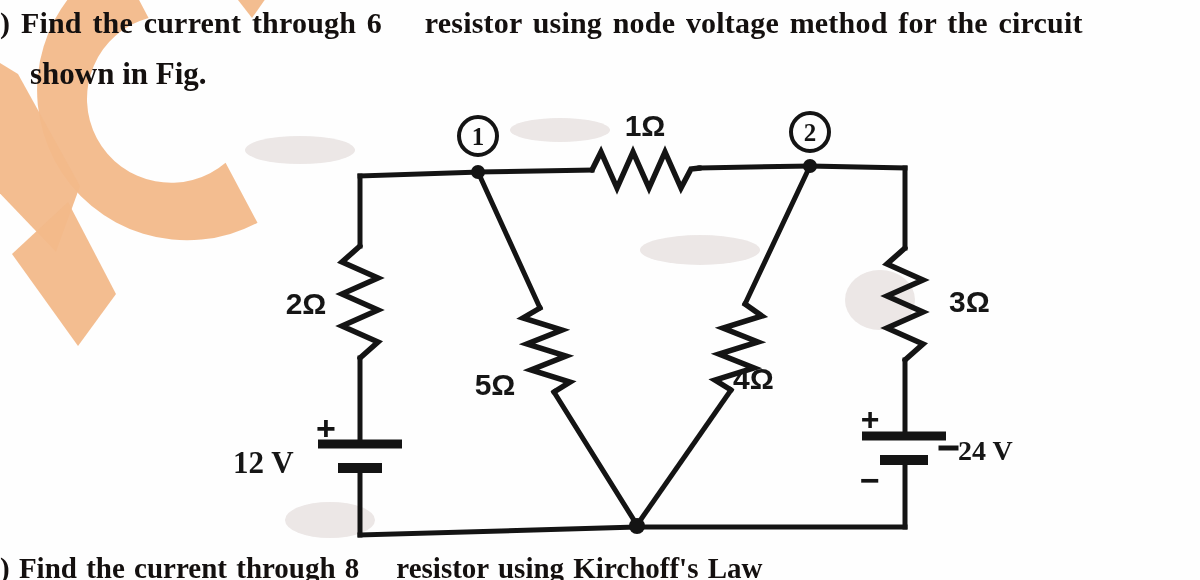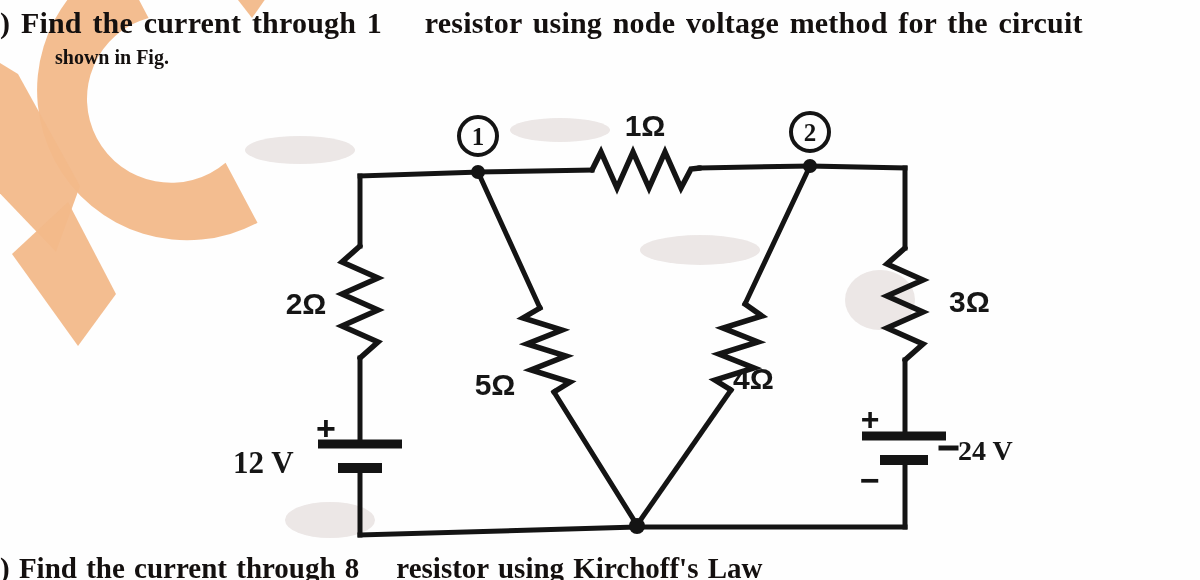--- a/index.html
+++ b/index.html
@@ -41,23 +41,22 @@
   }
   #q-top-line1 {
     left: 0px;
     top: 6px;
     font-size: 30px;
     letter-spacing: 0.2px;
     word-spacing: 3px;
   }
   #q-top-line2 {
     left: 30px;
-    top: 46px;
-    font-size: 20px;
-    margin-left: 25px;
+    top: 56px;
+    font-size: 31px;
   }
   #q-bottom {
     left: 0px;
     top: 552px;
     font-size: 29px;
     word-spacing: 2px;
   }
 
   
   #circuit {
@@ -136,21 +135,21 @@
   <svg id="watermark" viewBox="0 0 420 420">
     <path d="M232 6
              A 150 150 0 1 0 232 306
              L 232 238
              A 84 84 0 1 1 232 74 Z" fill="#f2b98a" opacity="0.95" transform="rotate(-28 190 156)"></path>
     <path d="M250 10 L330 10 L292 64 Z" fill="#f2b98a" opacity="0.95"></path>
     <path d="M-20 72 L58 120 L120 232 L96 298 L8 206 L-36 140 Z" fill="#f2b98a" opacity="0.95"></path>
     <path d="M52 300 L108 248 L156 340 L118 392 Z" fill="#f2b98a" opacity="0.95"></path>
   </svg>
 
-  <div class="qtext" id="q-top-line1">) Find the current through 1    resistor using node voltage method for the circuit</div>
+  <div class="qtext" id="q-top-line1">) Find the current through 6    resistor using node voltage method for the circuit</div>
   <div class="qtext" id="q-top-line2">shown in Fig.</div>
 
   <div class="qtext" id="q-bottom">) Find the current through 8    resistor using Kirchoff's Law</div>
 
   <svg id="circuit" viewBox="0 0 1200 580">
 
     <g>
       <ellipse class="smudge" cx="300" cy="150" rx="55" ry="14" opacity="0.28"></ellipse>
       <ellipse class="smudge" cx="560" cy="130" rx="50" ry="12" opacity="0.22"></ellipse>
       <ellipse class="smudge" cx="700" cy="250" rx="60" ry="15" opacity="0.18"></ellipse>

